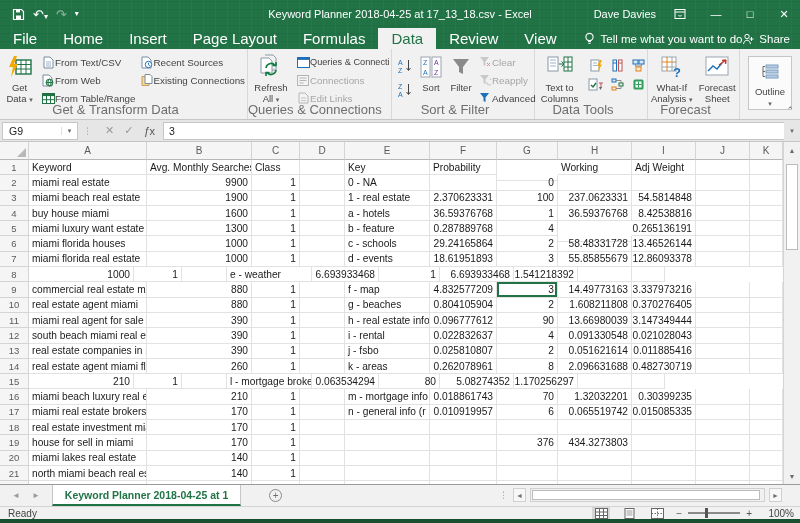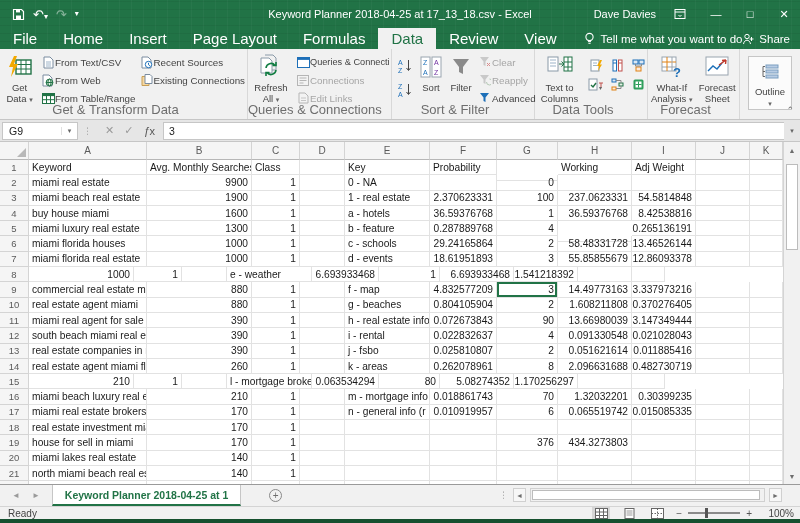--- a/index.html
+++ b/index.html
@@ -560,21 +560,21 @@
         <div class="gcell" style="width: 85px;">a - hotels</div>
         <div class="gcell num" style="width: 67px;">36.59376768</div>
         <div class="gcell num" style="width: 61px;">1</div>
         <div class="gcell num" style="width: 74px;">36.59376768</div>
         <div class="gcell num" style="width: 64px;">8.42538816</div>
         <div class="gcell" style="width: 54px;"></div>
         <div class="gcell" style="width: 33px;"></div>
       </div>
       <div class="grow">
         <div class="rhdr" style="width: 29px;">5</div>
-        <div class="gcell" style="width: 118px;">miami luxury real estate</div>
+        <div class="gcell" style="width: 118px;">miami luxury want estate</div>
         <div class="gcell num" style="width: 105px;">1300</div>
         <div class="gcell num" style="width: 48px;">1</div>
         <div class="gcell" style="width: 45px;"></div>
         <div class="gcell" style="width: 85px;">b - feature</div>
         <div class="gcell num" style="width: 67px;">0.287889768</div>
         <div class="gcell num" style="width: 61px;">4</div>
         <div class="gcell num" style="width: 74px; margin-top: 20px;">1.151559072</div>
         <div class="gcell num" style="width: 64px;">0.265136191</div>
         <div class="gcell" style="width: 54px;"></div>
         <div class="gcell" style="width: 33px;"></div>
@@ -648,21 +648,21 @@
         <div class="gcell" style="width: 54px;"></div>
         <div class="gcell" style="width: 33px;"></div>
       </div>
       <div class="grow">
         <div class="rhdr" style="width: 29px;">11</div>
         <div class="gcell" style="width: 118px;">miami real agent for sale</div>
         <div class="gcell num" style="width: 105px;">390</div>
         <div class="gcell num" style="width: 48px;">1</div>
         <div class="gcell" style="width: 45px;"></div>
         <div class="gcell" style="width: 85px;">h - real estate info</div>
-        <div class="gcell num" style="width: 67px;">0.072673843</div>
+        <div class="gcell num" style="width: 67px;">0.096777612</div>
         <div class="gcell num" style="width: 61px;">90</div>
         <div class="gcell num" style="width: 74px;">13.66980039</div>
         <div class="gcell num" style="width: 64px;">3.147349444</div>
         <div class="gcell" style="width: 54px;"></div>
         <div class="gcell" style="width: 33px;"></div>
       </div>
       <div class="grow">
         <div class="rhdr" style="width: 29px;">12</div>
         <div class="gcell" style="width: 118px;">south beach miami real estate</div>
         <div class="gcell num" style="width: 105px;">390</div>

